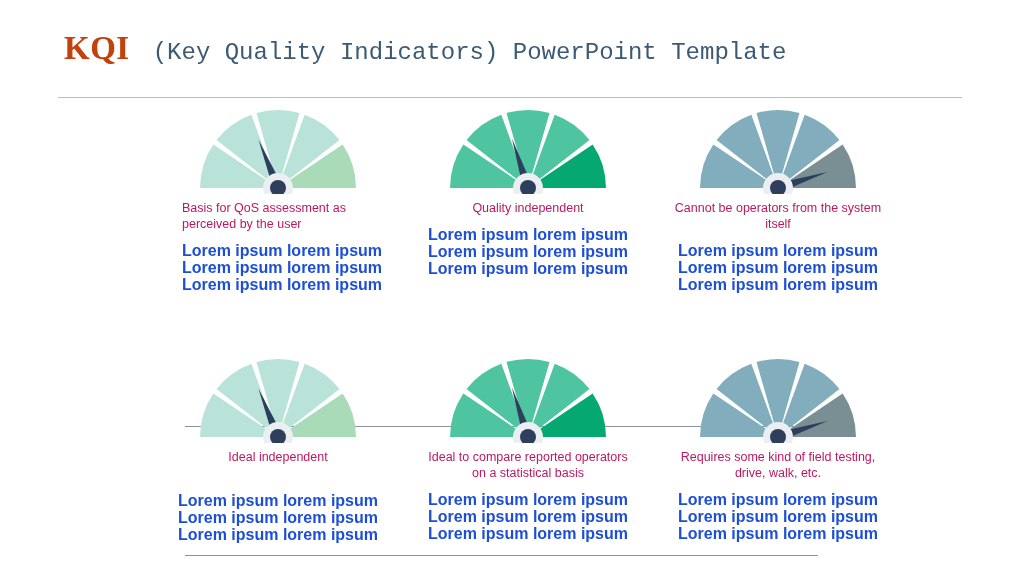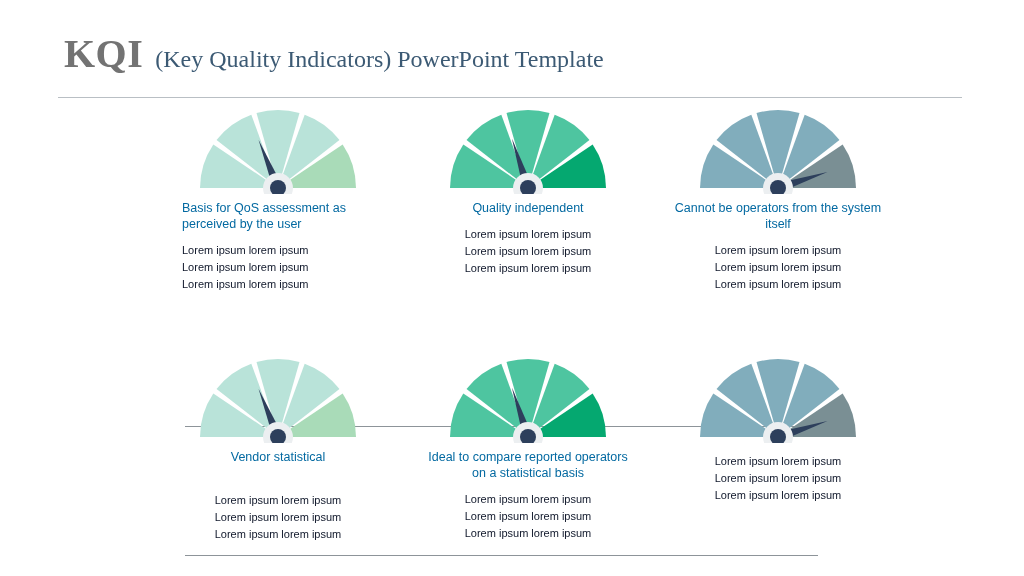--- a/index.html
+++ b/index.html
@@ -12,32 +12,32 @@
     position:relative;
   }
   .slide{position:relative;width:1024px;height:576px;background:#fff;}
 
   
   .header{position:absolute;left:0;top:0;width:1024px;height:100px;}
   .title-row{position:absolute;left:64px;top:30px;white-space:nowrap;}
   .title-kqi{
     font-family:"Liberation Serif","DejaVu Serif",serif;
     font-weight:bold;
-    font-size:40px;
-    color:#737373;
+    font-size:33px;
+    color:#c2410c;
     letter-spacing:0.5px;
     vertical-align:baseline;
   }
   .title-rest{
-    font-family:Liberation Serif, serif;
+    font-family:Liberation Mono, monospace;
     font-weight:400;
     font-size:24px;
     color:#3c5a74;
     vertical-align:baseline;
-    margin-left:12px;
+    margin-left:23px;
   }
   .header-rule{
     position:absolute;left:58px;top:97px;width:904px;height:1px;
     background:#b9bfc4;
   }
 
   
   .grid{position:absolute;left:0;top:108px;width:1024px;}
   .row{position:relative;height:227px;}
   .row-rule{
@@ -56,37 +56,38 @@
   
   .gauge-wrap{
     position:relative;width:212px;height:86px;margin:0 auto;
   }
   .gauge-svg{display:block;margin:0 auto;}
 
   
   .card-title{
     font-size:12.5px;
     line-height:16px;
-    color:#0369a1;
+    color:#be185d;
     font-weight:400;
     margin-top:6px;
     text-align:center;
     padding:0 2px;
   }
   .card-title.left{text-align:left;padding-left:10px;}
   .card-body{
     margin-top:10px;
     text-align:center;
   }
   .card-body.left{text-align:left;padding-left:10px;}
   .body-line{
-    font-size:11px;
+    font-size:16px;
     line-height:17px;
-    color:#0f172a;
+    color:#1d4ed8;
     white-space:nowrap;
+    font-weight:bold;
   }
 </style>
 </head>
 <body>
 
 <div class="slide">
 
   <div class="header">
     <div class="title-row">
       <span class="title-kqi">KQI</span><span class="title-rest">(Key Quality Indicators) PowerPoint Template</span>
@@ -170,21 +171,21 @@
               <path d="M 85 80 L 7 80.00000000000001 A 78 78 0 0 1 20.335069340706738 36.38295352928176 Z" fill="#b9e3d9"></path>
               <path d="M 85 80 L 23.53516121867567 31.978404924598685 A 78 78 0 0 1 58.32242882059779 6.703975578699158 Z" fill="#b9e3d9"></path>
               <path d="M 85 80 L 63.50028624627409 5.021587716811112 A 78 78 0 0 1 106.49971375372596 5.0215877168111405 Z" fill="#b9e3d9"></path>
               <path d="M 85 80 L 111.67757117940212 6.703975578699129 A 78 78 0 0 1 146.4648387813243 31.978404924598607 Z" fill="#b9e3d9"></path>
               <path d="M 85 80 L 149.66493065929325 36.38295352928171 A 78 78 0 0 1 163 79.99999999999999 Z" fill="#a9dbb8"></path>
               <path d="M -5.2 4 L 5.2 4 L 0 -52 Z" fill="#2d3f5c" transform="translate(85,80) rotate(-22)"></path>
               <circle cx="85" cy="80" r="15" fill="#eceff1"></circle>
               <circle cx="85" cy="80" r="8" fill="#2d3f5c"></circle>
             </svg>
           </div>
-        <div class="card-title">Vendor statistical</div>
+        <div class="card-title">Ideal independent</div>
         <div class="card-body" style="margin-top:27px;">
           <div class="body-line">Lorem ipsum lorem ipsum</div>
           <div class="body-line">Lorem ipsum lorem ipsum</div>
           <div class="body-line">Lorem ipsum lorem ipsum</div>
         </div>
       </div>
 
       <div class="card c2">
         <div class="gauge-wrap">
             <svg class="gauge-svg" width="170" height="86" viewBox="0 0 170 86">
@@ -212,20 +213,21 @@
               <path d="M 85 80 L 7 80.00000000000001 A 78 78 0 0 1 20.335069340706738 36.38295352928176 Z" fill="#81adbc"></path>
               <path d="M 85 80 L 23.53516121867567 31.978404924598685 A 78 78 0 0 1 58.32242882059779 6.703975578699158 Z" fill="#81adbc"></path>
               <path d="M 85 80 L 63.50028624627409 5.021587716811112 A 78 78 0 0 1 106.49971375372596 5.0215877168111405 Z" fill="#81adbc"></path>
               <path d="M 85 80 L 111.67757117940212 6.703975578699129 A 78 78 0 0 1 146.4648387813243 31.978404924598607 Z" fill="#81adbc"></path>
               <path d="M 85 80 L 149.66493065929325 36.38295352928171 A 78 78 0 0 1 163 79.99999999999999 Z" fill="#7a8f94"></path>
               <path d="M -5.2 4 L 5.2 4 L 0 -52 Z" fill="#2d3f5c" transform="translate(85,80) rotate(72)"></path>
               <circle cx="85" cy="80" r="15" fill="#eceff1"></circle>
               <circle cx="85" cy="80" r="8" fill="#2d3f5c"></circle>
             </svg>
           </div>
+        <div class="card-title">Requires some kind of field testing, drive, walk, etc.</div>
         <div class="card-body">
           <div class="body-line">Lorem ipsum lorem ipsum</div>
           <div class="body-line">Lorem ipsum lorem ipsum</div>
           <div class="body-line">Lorem ipsum lorem ipsum</div>
         </div>
       </div>
 
       <div class="row-rule row2-rule" style="top:198px;"></div>
     </div>
 

